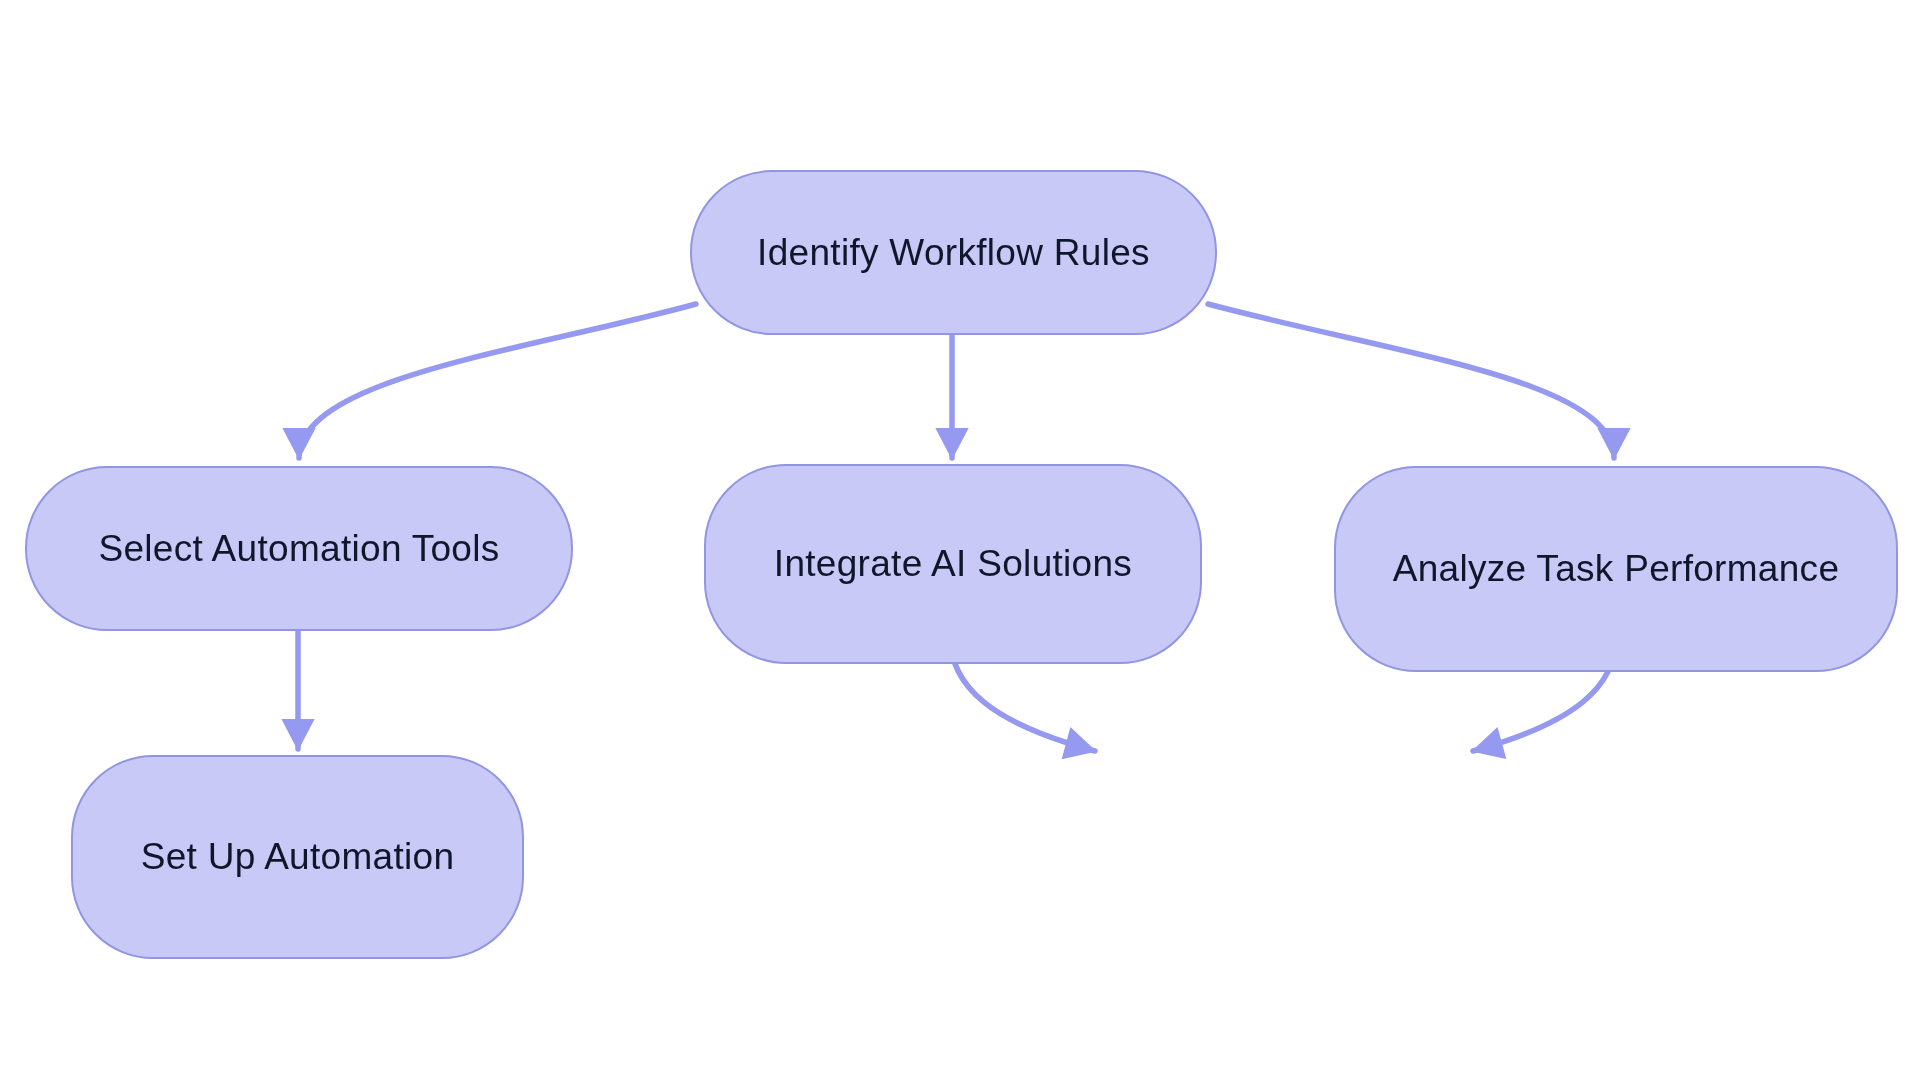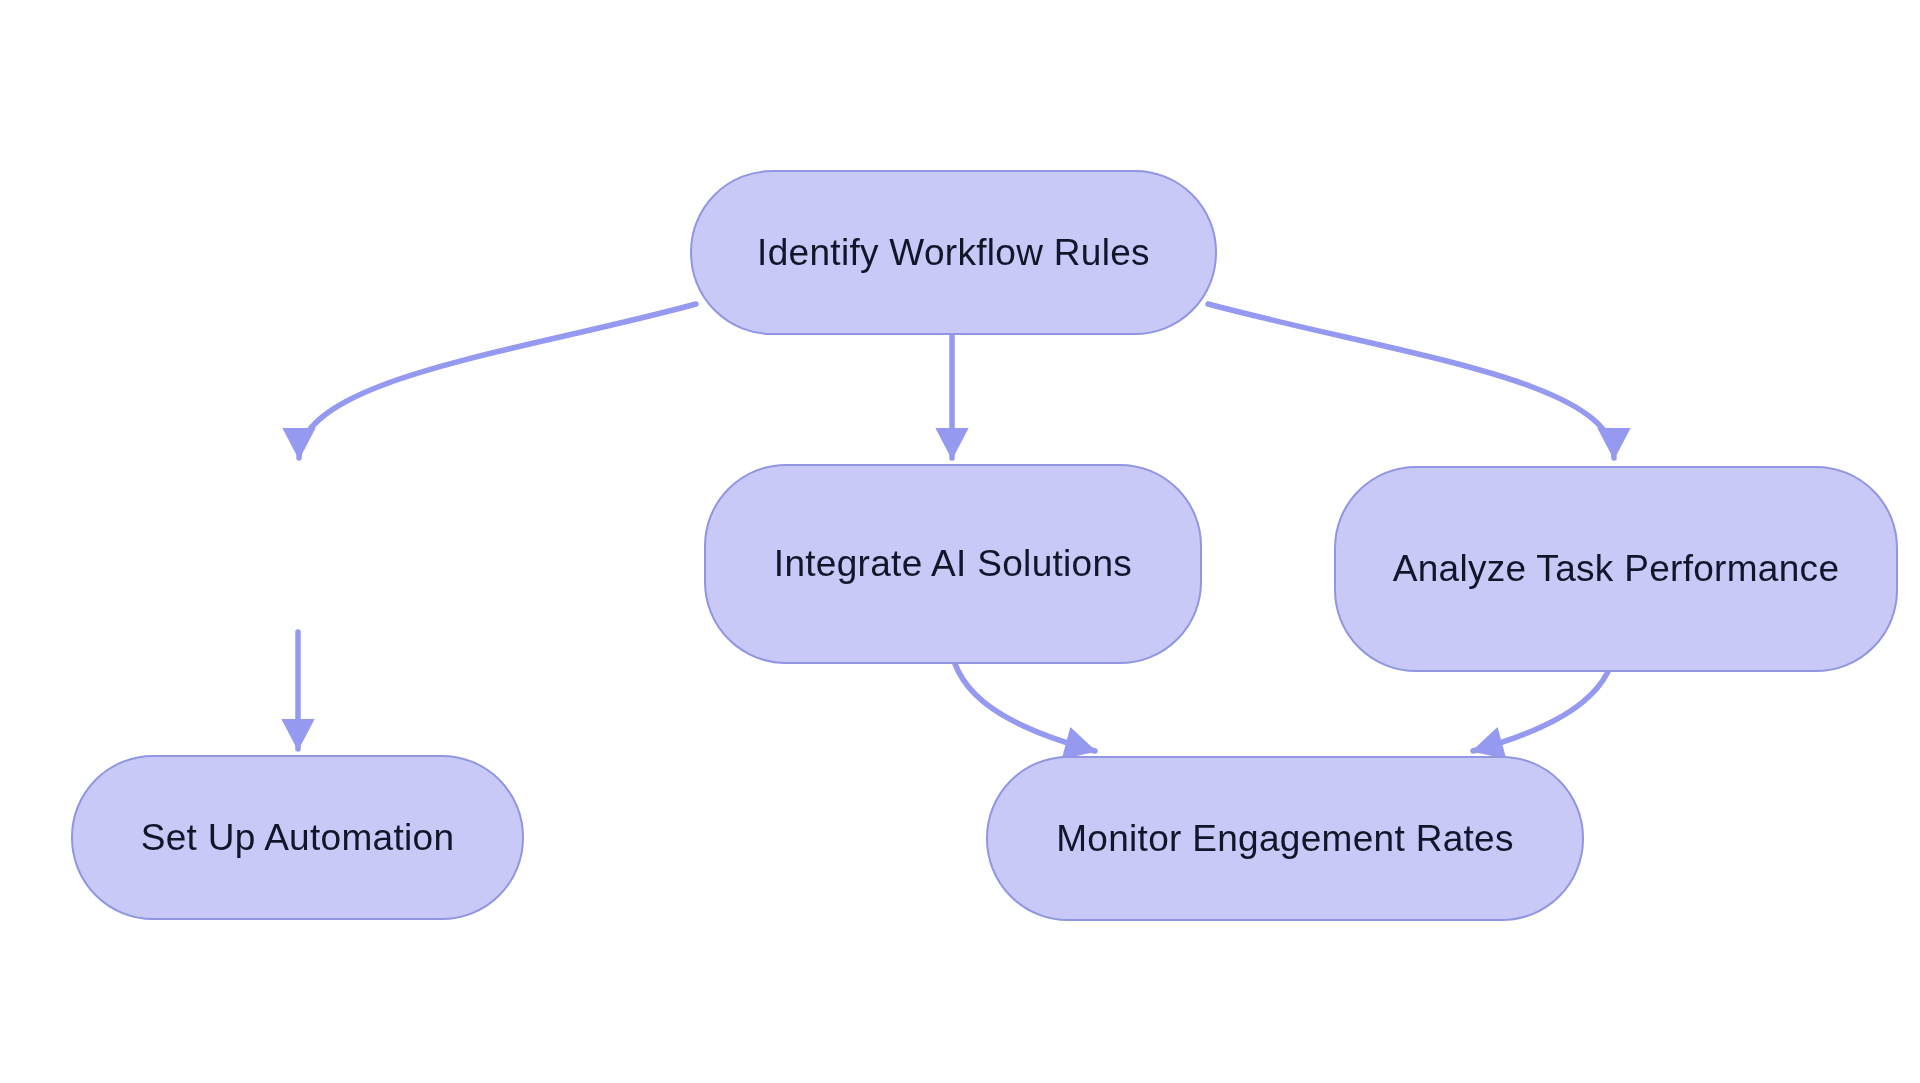--- a/index.html
+++ b/index.html
@@ -39,21 +39,21 @@
     font-size: 37px;
     font-weight: 400;
     letter-spacing: 0.3px;
     white-space: nowrap;
   }
   
   #node-identify  { left: 690px;  top: 170px; width: 527px; height: 165px; }
   #node-select    { left: 25px;   top: 466px; width: 548px; height: 165px; }
   #node-integrate { left: 704px;  top: 464px; width: 498px; height: 200px; }
   #node-analyze   { left: 1334px; top: 466px; width: 564px; height: 206px; }
-  #node-setup     { left: 71px;   top: 755px; width: 453px; height: 165px; }
+  #node-setup     { left: 71px;   top: 755px; width: 453px; height: 204px; }
   #node-monitor   { left: 986px;  top: 756px; width: 598px; height: 165px; }
 </style>
 </head>
 <body>
 
 <div class="canvas">
 
   <svg class="edges-layer" viewBox="0 0 1920 1083" xmlns="http://www.w3.org/2000/svg">
     <defs>
       <marker id="arrowhead" viewBox="0 0 12 12" refX="10.5" refY="6" markerWidth="40" markerHeight="40" markerUnits="userSpaceOnUse" orient="auto">
@@ -71,30 +71,30 @@
 
     <path d="M 950 630 C 947 688, 995 724, 1095 751" fill="none" stroke="#9599ef" stroke-width="5.5" stroke-linecap="round" marker-end="url(#arrowhead)"></path>
 
     <path d="M 1616 632 C 1619 688, 1571 724, 1473 751" fill="none" stroke="#9599ef" stroke-width="5.5" stroke-linecap="round" marker-end="url(#arrowhead)"></path>
   </svg>
 
   <div class="node" id="node-identify">
     <span class="node-label">Identify Workflow Rules</span>
   </div>
 
+  <div class="node" id="node-select">
+    <span class="node-label">Select Automation Tools</span>
+  </div>
 
   <div class="node" id="node-integrate">
     <span class="node-label">Integrate AI Solutions</span>
   </div>
 
   <div class="node" id="node-analyze">
     <span class="node-label">Analyze Task Performance</span>
   </div>
 
   <div class="node" id="node-setup">
     <span class="node-label">Set Up Automation</span>
   </div>
 
-  <div class="node" id="node-monitor">
-    <span class="node-label">Monitor Engagement Rates</span>
-  </div>
 
 </div>
 
 </body></html>

